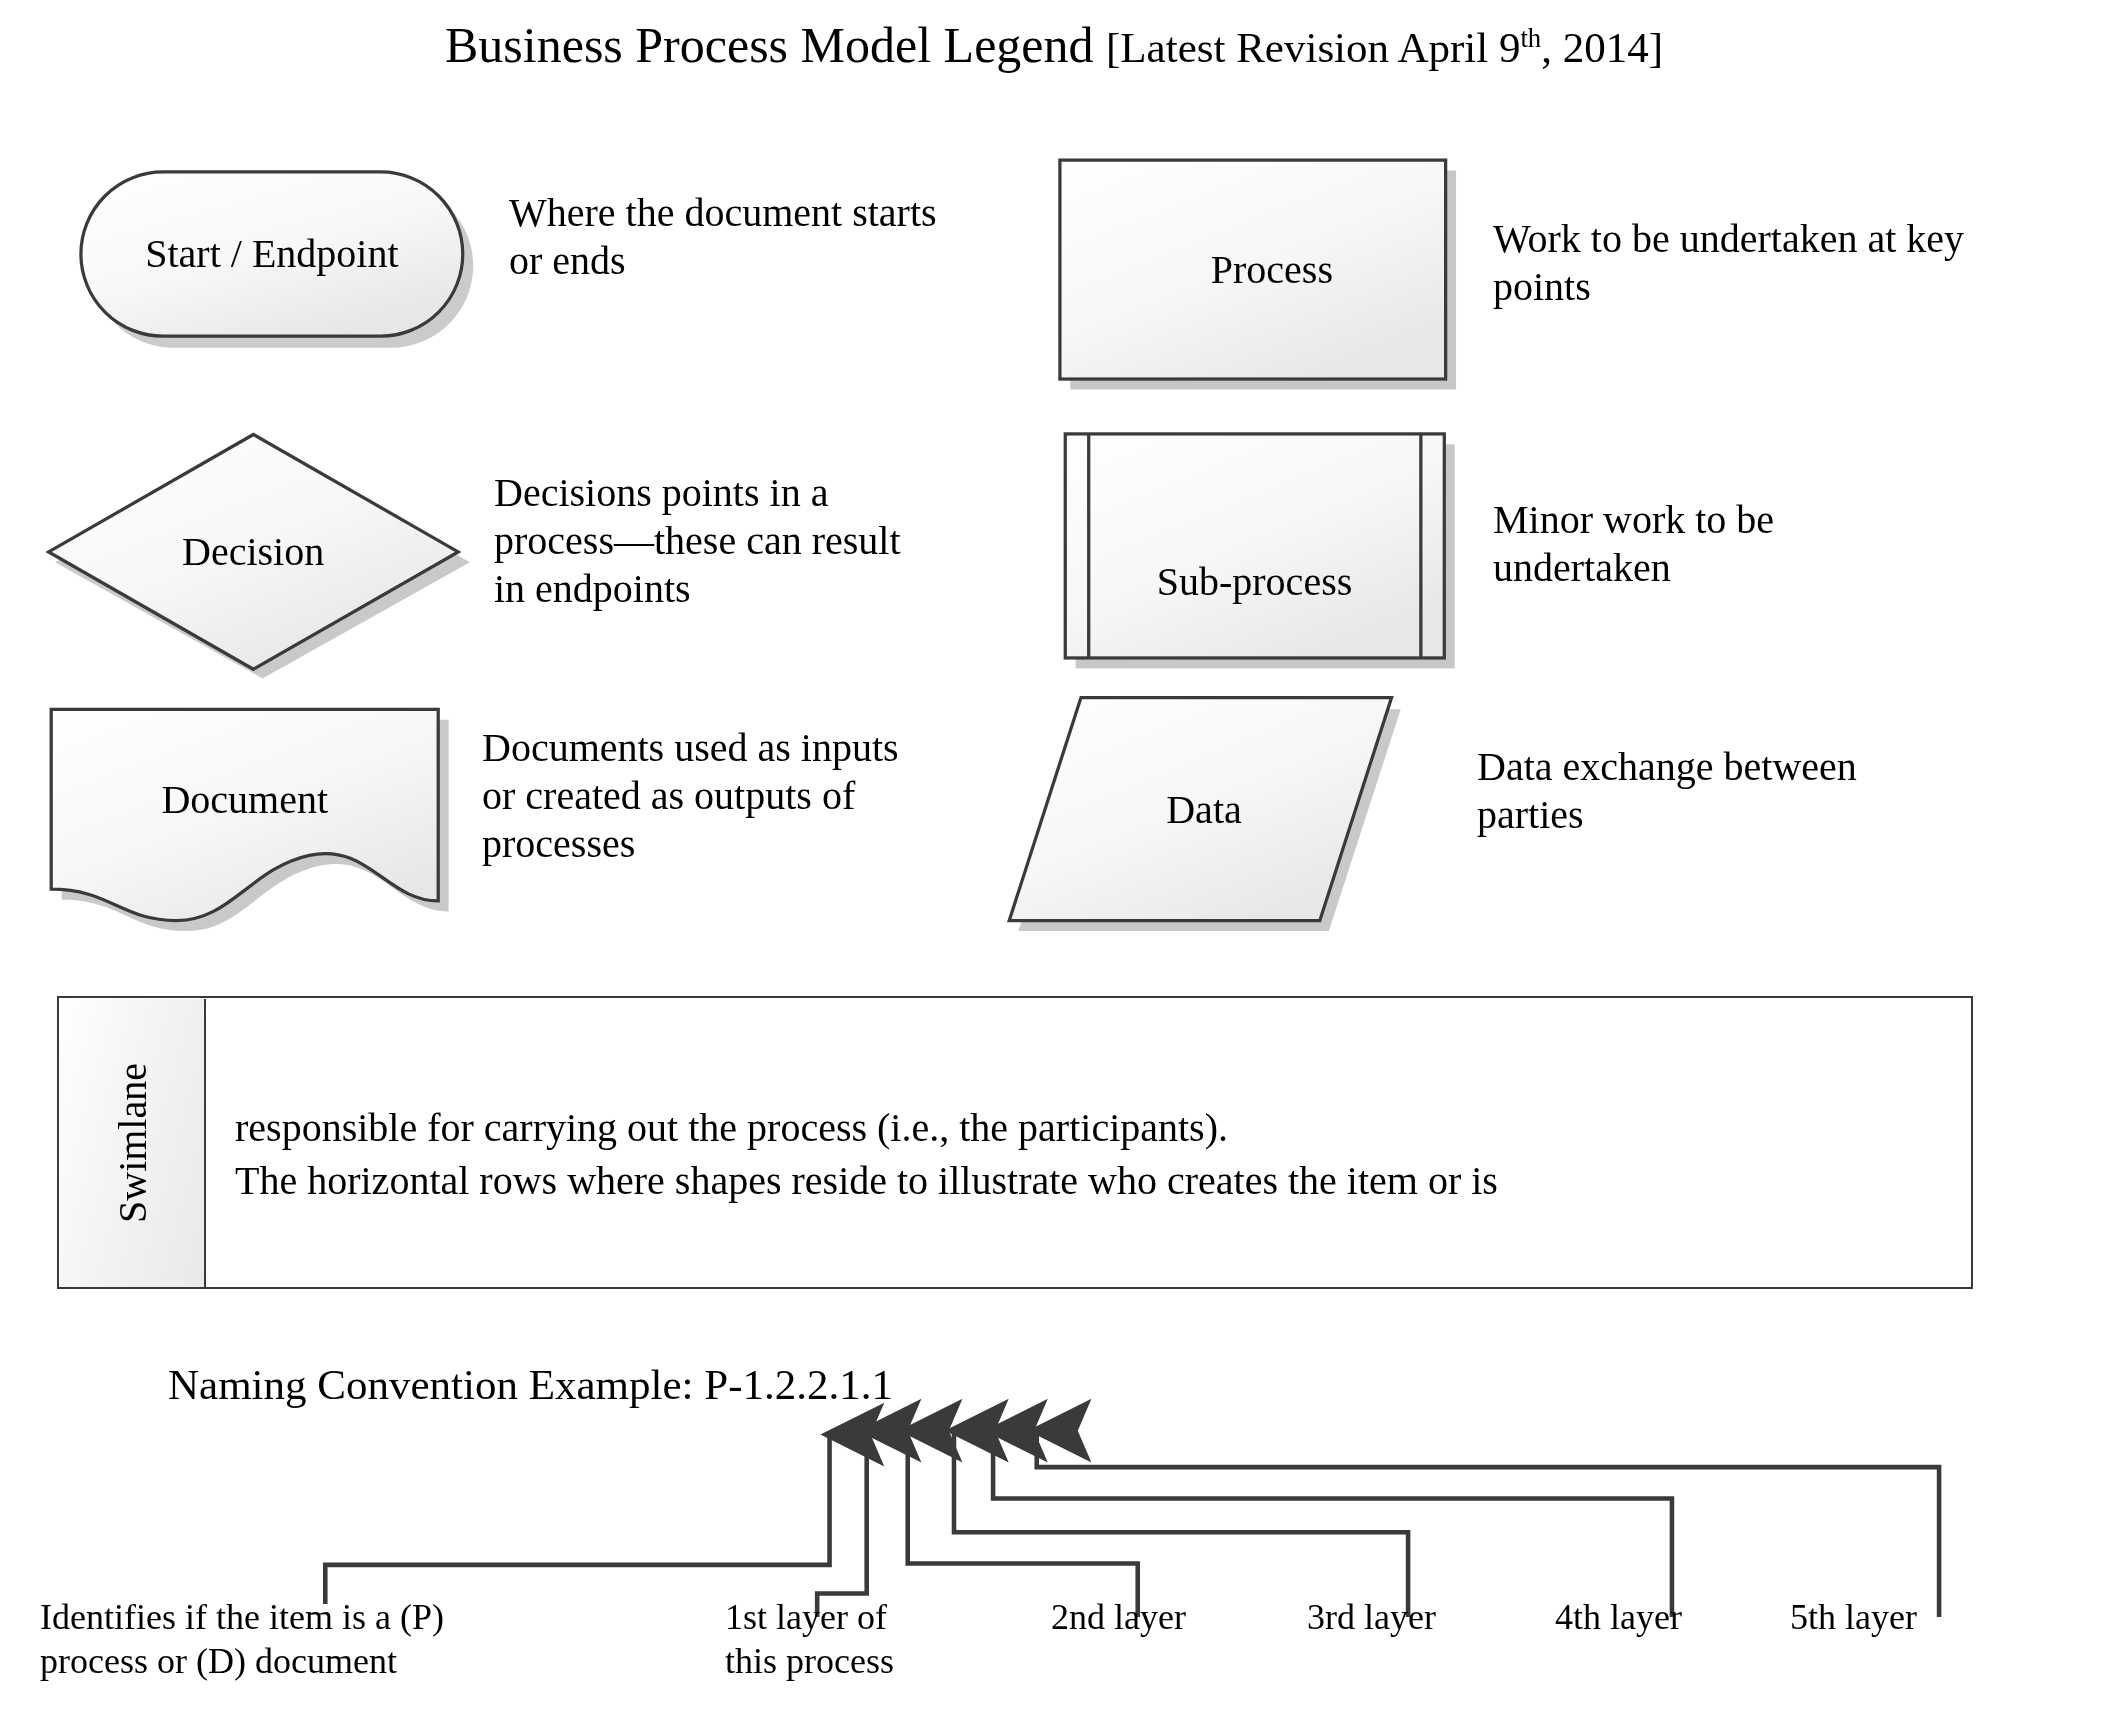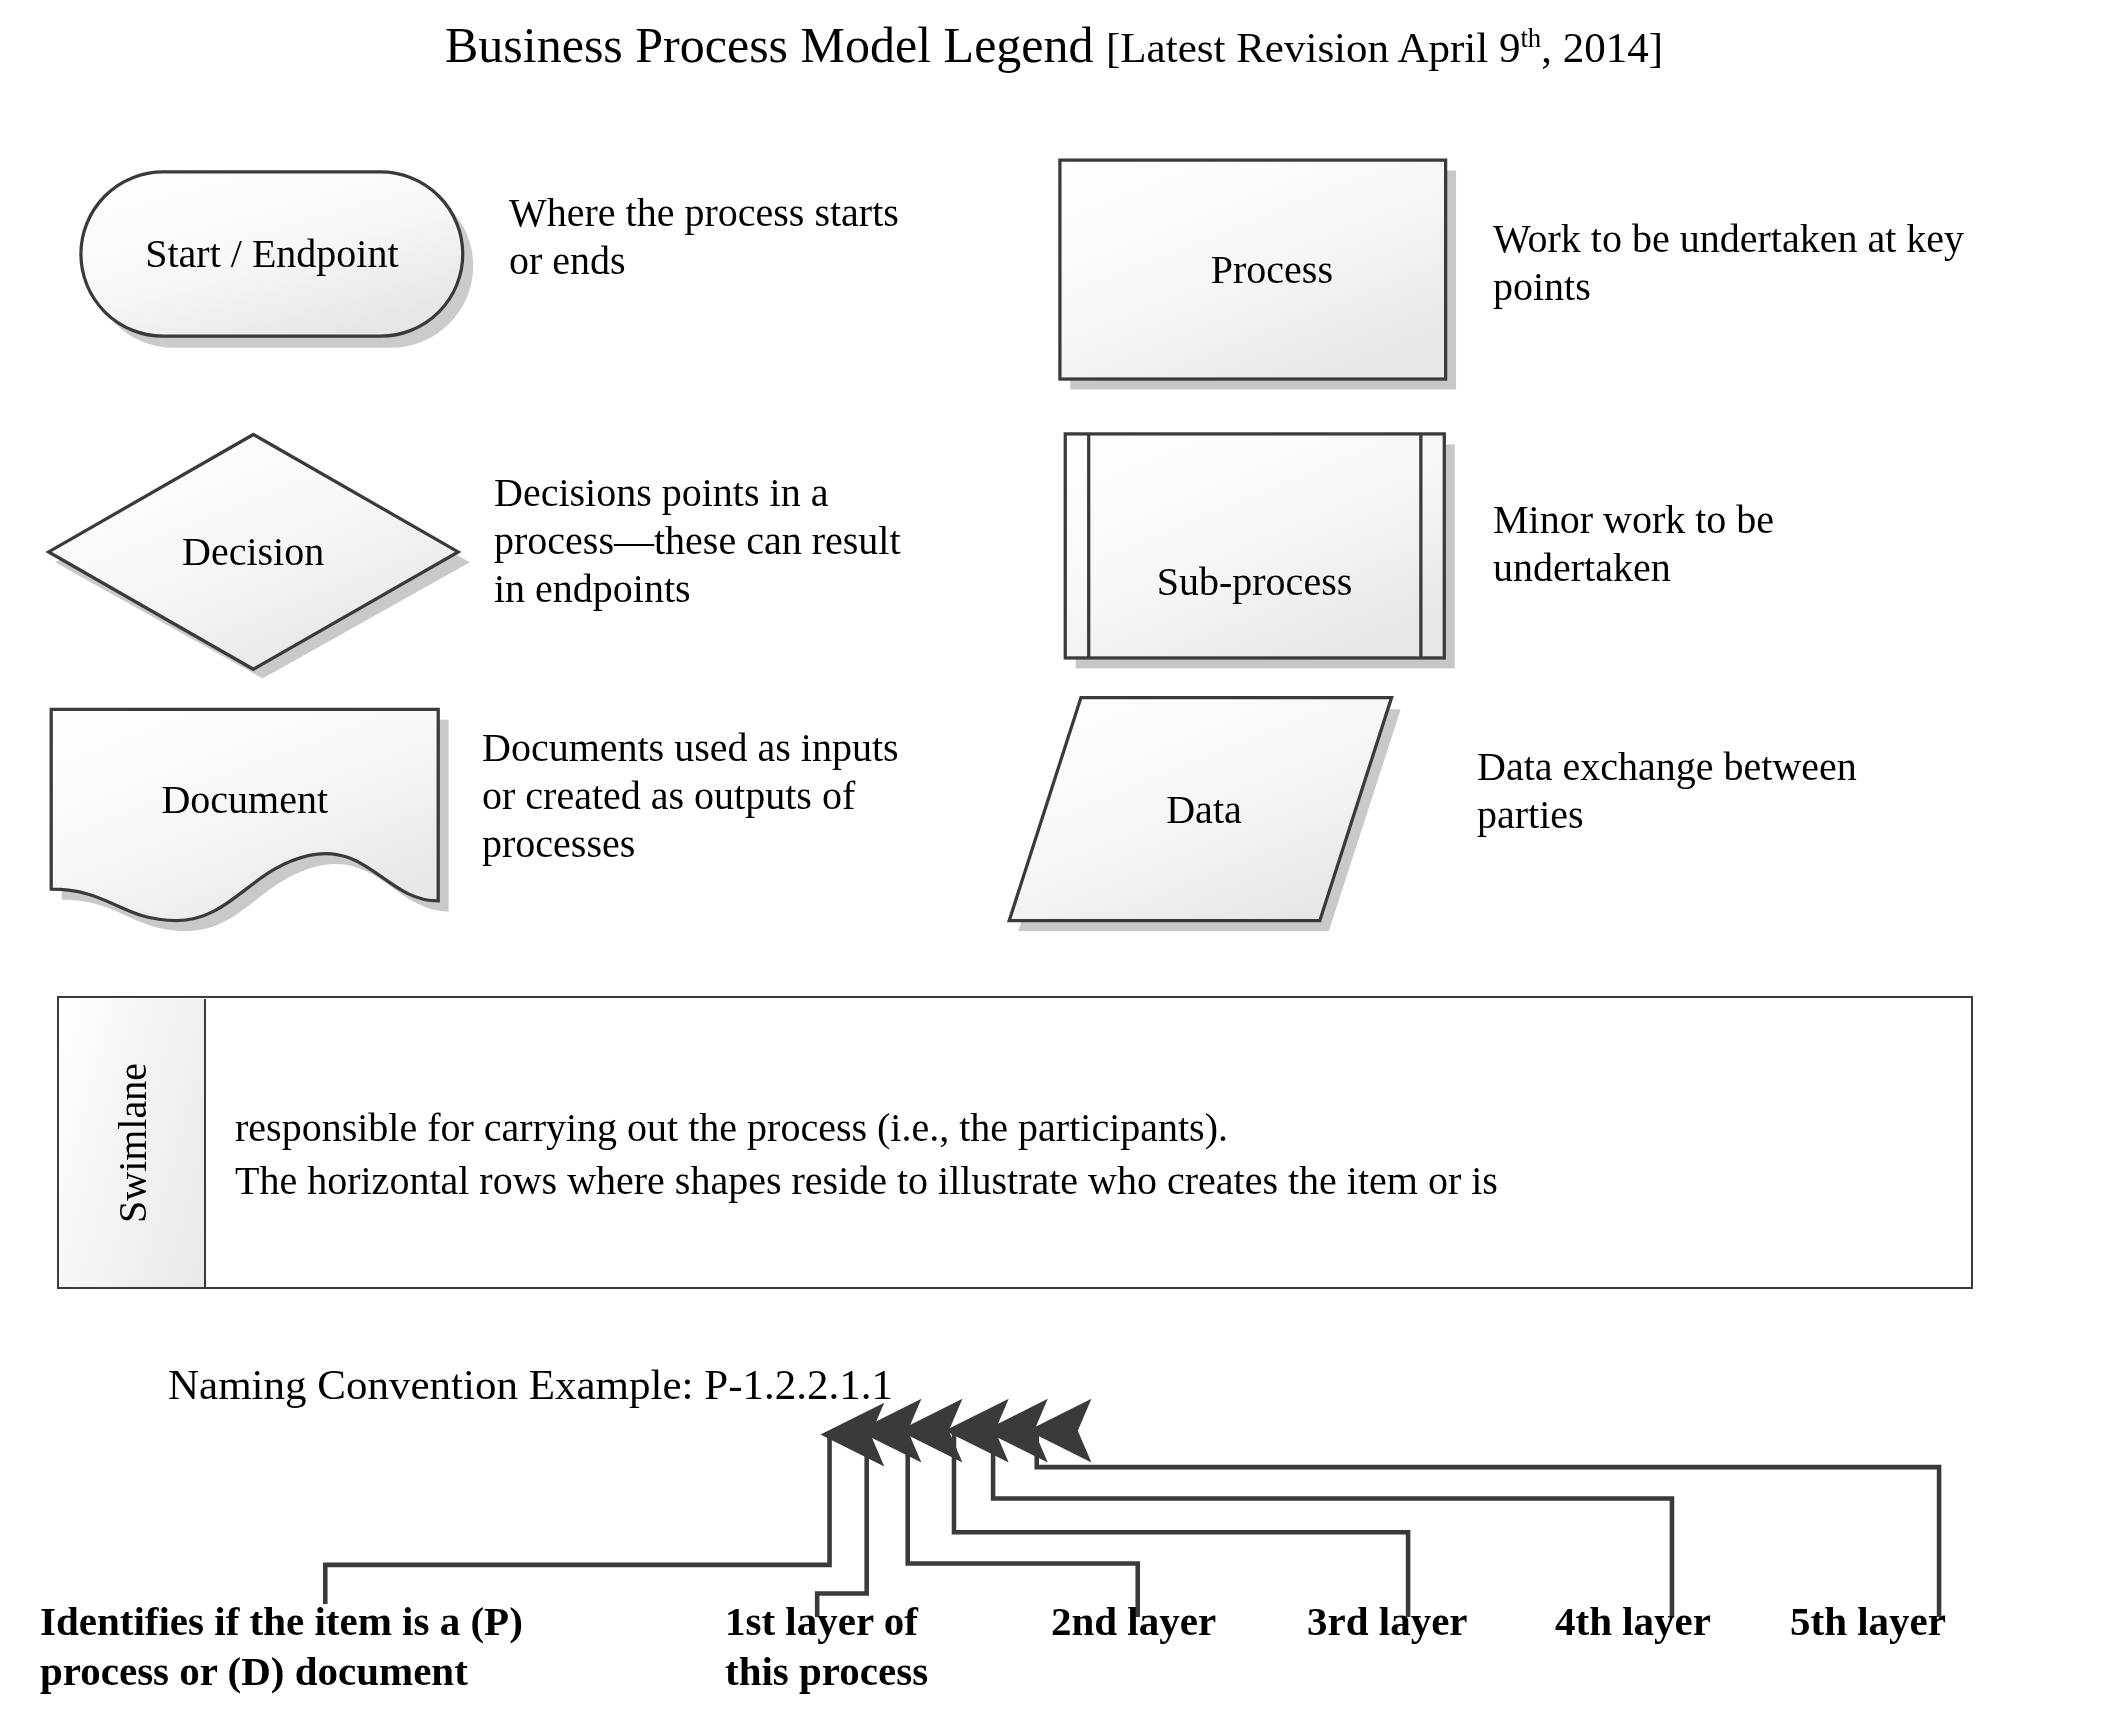--- a/index.html
+++ b/index.html
@@ -91,23 +91,22 @@
 
   
   #naming-title {
     left: 168px;
     top: 1360px;
     font-size: 43px;
     white-space: nowrap;
   }
   .leader-label {
     position: absolute;
-    font-size: 41px;
+    font-size: 36px;
     line-height: 1.22;
-    font-weight: bold;
   }
 </style>
 </head>
 <body>
 
 <div id="page">
 
   <div class="abs" id="title">
     <span class="main">Business Process Model Legend </span><span class="rev"><span>[Latest Revision April 9</span><sup>th</sup><span>, 2014]</span></span>
   </div>
@@ -121,21 +120,21 @@
           <stop offset="100%" stop-color="#e6e7e8"></stop>
         </linearGradient>
       </defs>
       <rect x="22" y="24" width="586" height="252" rx="126" ry="126" fill="#b9b9b9" opacity="0.75"></rect>
       <rect x="6" y="6" width="586" height="252" rx="126" ry="126" fill="url(#gradStart)" stroke="#3a3a3a" stroke-width="5"></rect>
     </svg>
     <div class="shape-label" style="left:3.9px; top:3.9px; width:382px; height:164px;">Start / Endpoint</div>
   </div>
 
   <div class="abs desc" style="left:509px; top:189px; width:548px;">
-    <div>Where the process starts</div>
+    <div>Where the document starts</div>
     <div>or ends</div>
   </div>
 
   <div class="abs" style="left:1056px; top:156px; width:417px; height:248px;">
     <svg class="shapesvg" width="417" height="248" viewBox="0 0 640 380">
       <defs>
         <linearGradient id="gradProc" x1="0" y1="0" x2="0.7" y2="1">
           <stop offset="0%" stop-color="#ffffff"></stop>
           <stop offset="55%" stop-color="#f6f7f8"></stop>
           <stop offset="100%" stop-color="#e6e7e8"></stop>

